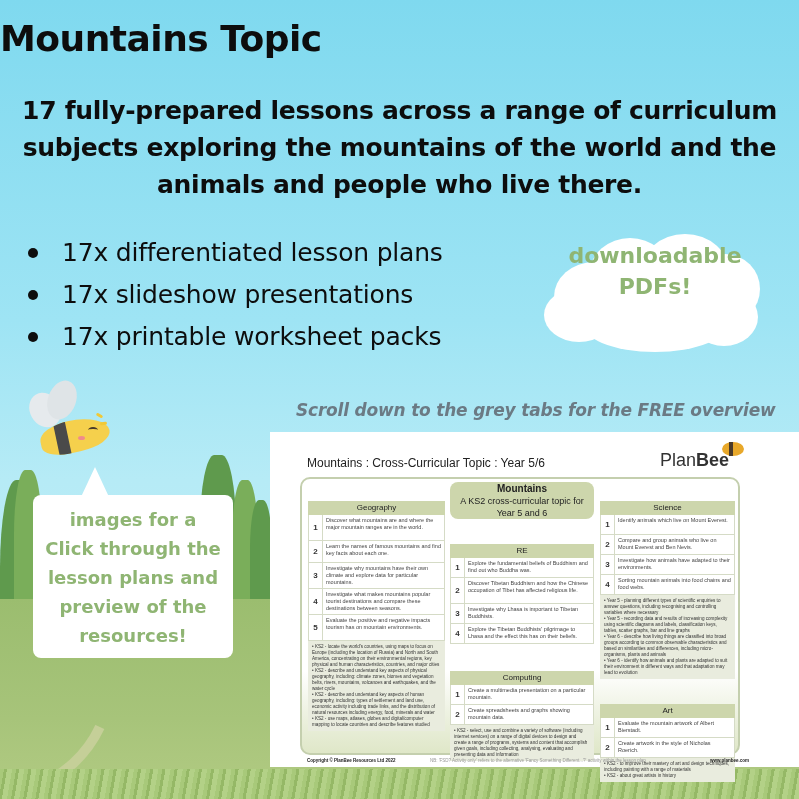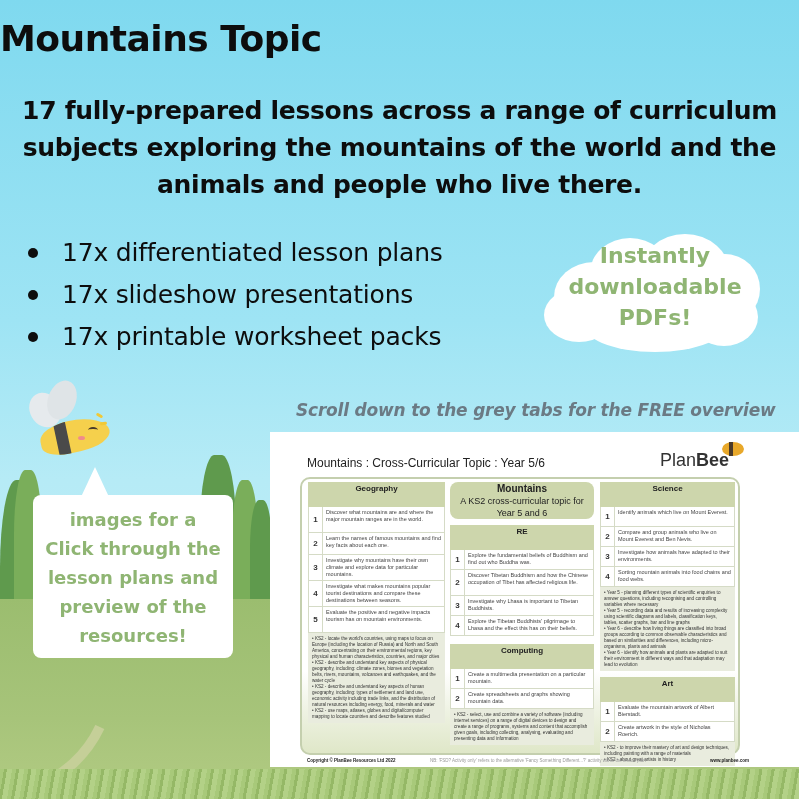--- a/index.html
+++ b/index.html
@@ -116,22 +116,22 @@
     .doc-logo b { font-weight: bold; }
     .logo-bee { position: absolute; right: 55px; top: 10px; width: 22px; height: 14px; background: #e8a82a; border-radius: 50%; }
     .logo-bee::after { content: ""; position: absolute; left: 7px; top: 0; width: 4px; height: 14px; background: #4a3a2a; }
     .doc-frame {
       position: absolute; left: 30px; top: 45px; width: 440px; height: 278px;
       border: 2px solid #c4cfae; border-radius: 10px;
       background: linear-gradient(180deg, #fff 0%, #fff 70%, #eef2e2 85%, #dfe7c8 100%);
     }
     .col { position: absolute; font-family: "Liberation Sans", sans-serif; }
     .col-head {
-      background: #cdd6ac; text-align: center; font-weight: bold; font-size: 8px;
-      color: #222; height: 25px; line-height: 14px;
+      background: #cdd6ac; text-align: center; font-weight: normal; font-size: 8px;
+      color: #222; height: 14px; line-height: 14px; margin-top: 19px;
     }
     .row {
       display: flex; border-bottom: 1px solid #d5dbc6; background: #fff;
       border-left: 1px solid #d5dbc6; border-right: 1px solid #d5dbc6;
     }
     .row .num {
       width: 14px; flex: none; text-align: center; font-weight: bold; font-size: 8px;
       color: #333; display: flex; align-items: center; justify-content: center;
       border-right: 1px solid #d5dbc6;
     }
@@ -172,21 +172,20 @@
 <div class="cloud">
   <div class="puff" style="left:14px;top:30px;width:80px;height:70px;"></div>
   <div class="puff" style="left:50px;top:6px;width:80px;height:70px;"></div>
   <div class="puff" style="left:100px;top:2px;width:90px;height:80px;"></div>
   <div class="puff" style="left:150px;top:22px;width:70px;height:70px;"></div>
   <div class="puff" style="left:4px;top:56px;width:70px;height:54px;"></div>
   <div class="puff" style="left:40px;top:58px;width:150px;height:62px;"></div>
   <div class="puff" style="left:150px;top:56px;width:68px;height:58px;"></div>
 </div>
 <div class="cloud-text">
-  <div>Instantly</div>
   <div>downloadable</div>
   <div>PDFs!</div>
 </div>
 
 <div class="hill-back"></div>
 <div class="tree" style="left:0;top:480px;width:40px;height:220px;"></div>
 <div class="tree light" style="left:14px;top:470px;width:28px;height:160px;"></div>
 <div class="tree" style="left:200px;top:455px;width:36px;height:180px;"></div>
 <div class="tree light" style="left:232px;top:480px;width:26px;height:150px;"></div>
 <div class="tree" style="left:250px;top:500px;width:22px;height:120px;"></div>

